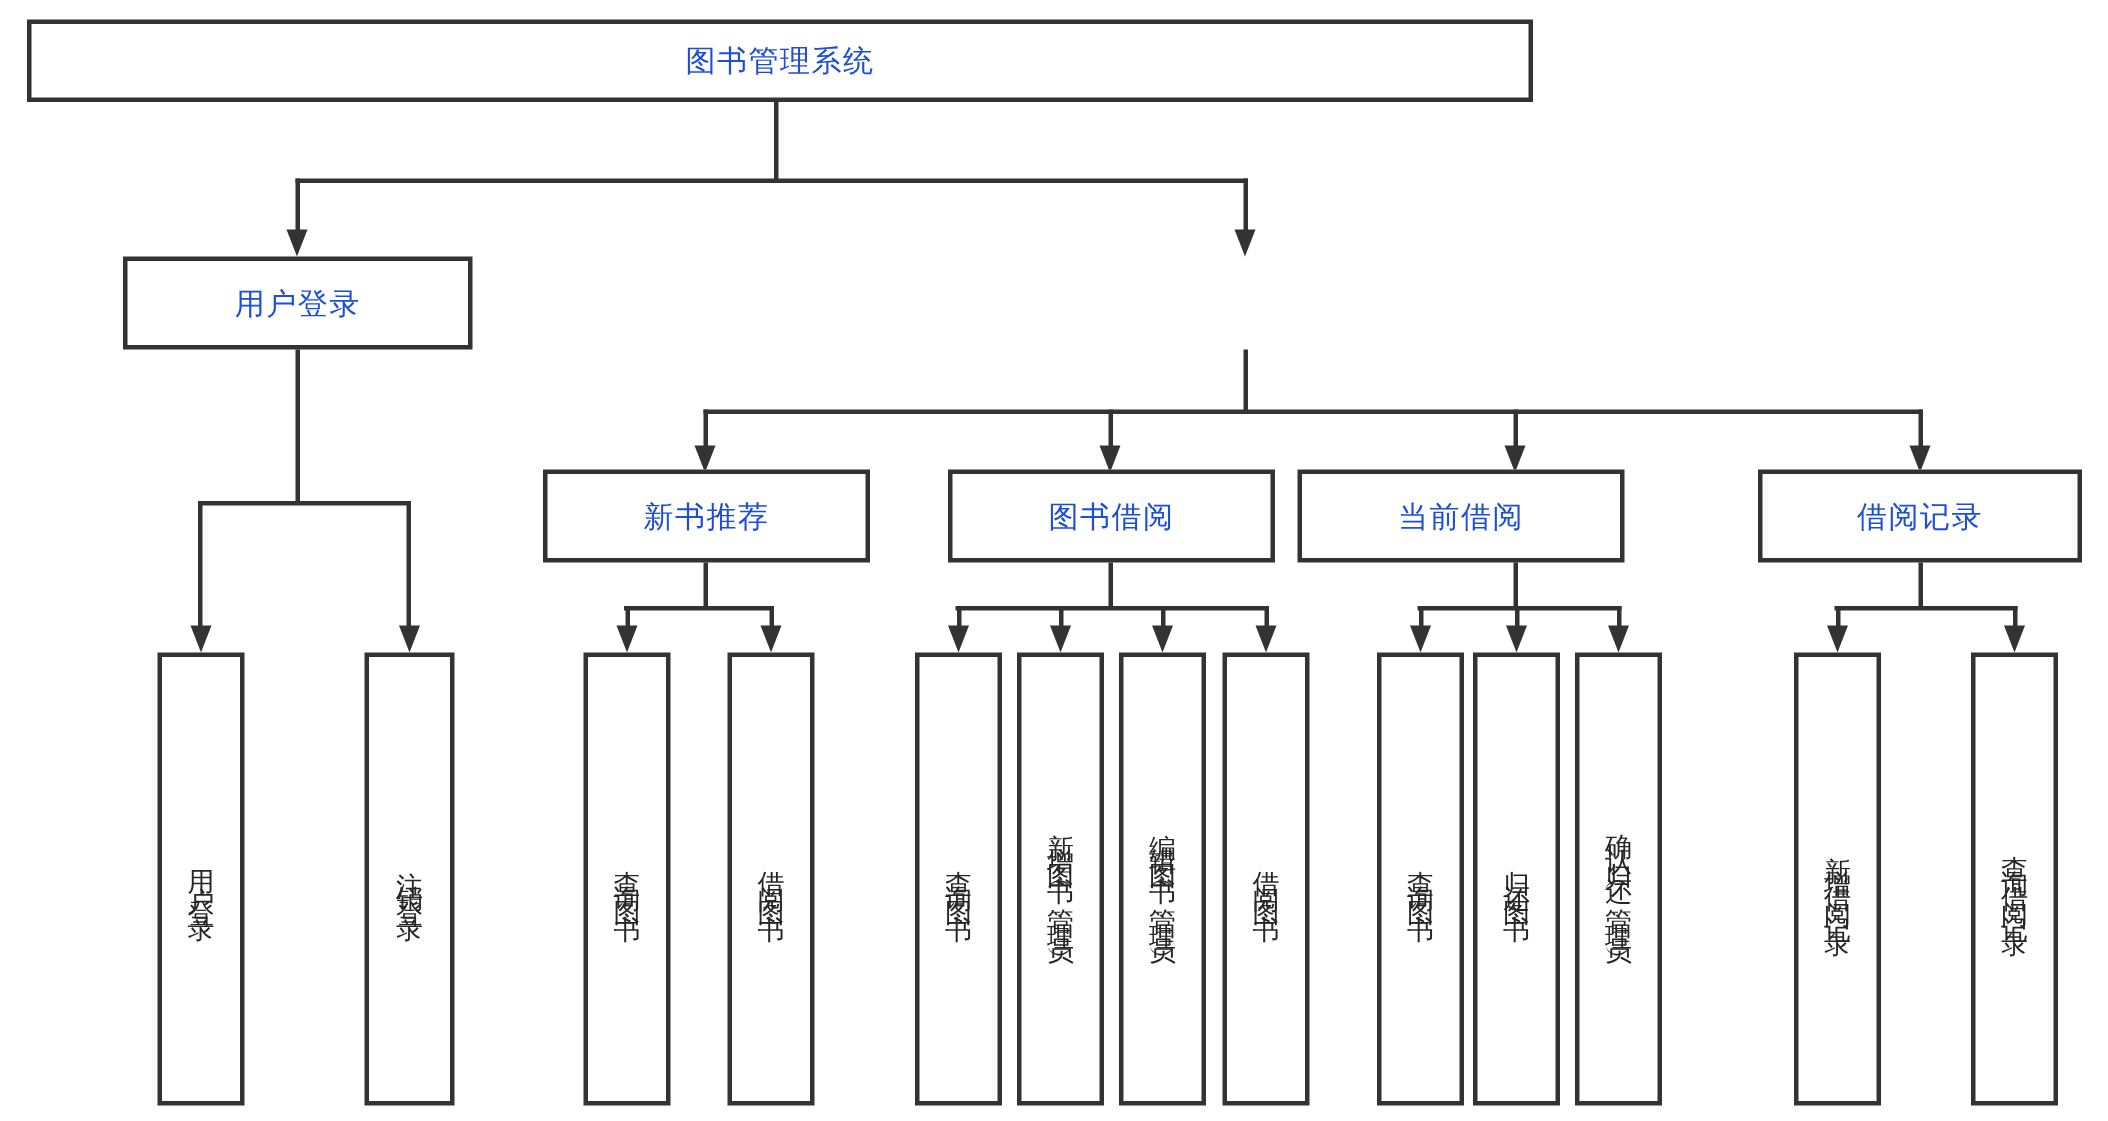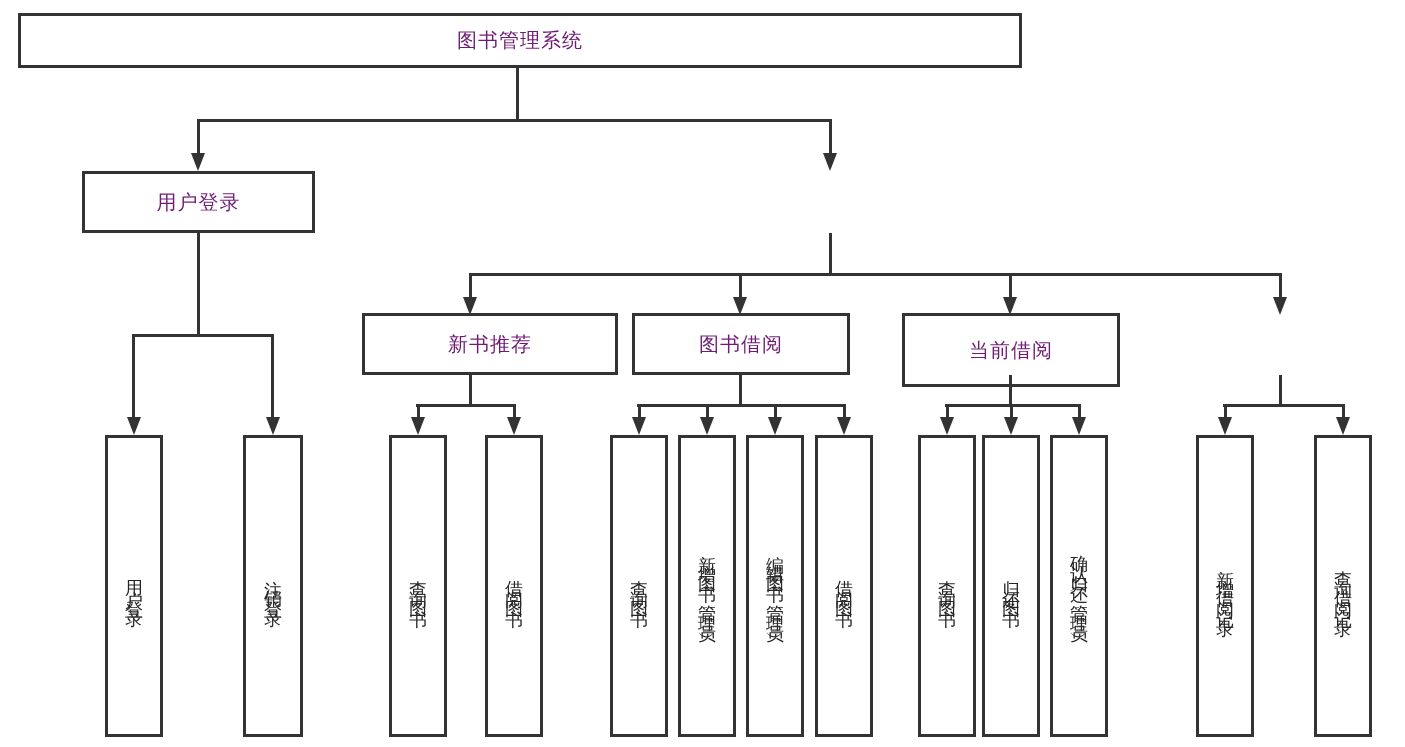--- a/index.html
+++ b/index.html
@@ -15,21 +15,21 @@
     position: absolute;
     background: #ffffff;
     border: 3px solid #333333;
     box-sizing: border-box;
     display: flex;
     align-items: center;
     justify-content: center;
   }
   .hlabel {
     font-size: 20px;
-    color: #701a75;
+    color: #1d4ed8;
     letter-spacing: 1px;
     white-space: nowrap;
   }
   .leaf .vlabel {
     writing-mode: vertical-rl;
     text-orientation: mixed;
     font-size: 18px;
     letter-spacing: 10px;
     color: #262626;
     line-height: 1;
@@ -83,28 +83,31 @@
   <div class="hline" style="left:469px;  top:273px; width:813px; height:3px;"></div>
   <div class="vline" style="left:469px;  top:273px; width:3px;   height:26px;"></div>
   <div class="arr" style="left:463px;  top:297px;"></div>
   <div class="vline" style="left:739px;  top:273px; width:3px;   height:26px;"></div>
   <div class="arr" style="left:733px;  top:297px;"></div>
   <div class="vline" style="left:1009px; top:273px; width:3px;   height:26px;"></div>
   <div class="arr" style="left:1003px; top:297px;"></div>
   <div class="vline" style="left:1279px; top:273px; width:3px;   height:26px;"></div>
   <div class="arr" style="left:1273px; top:297px;"></div>
 
-  <div class="box" style="left:362px; top:313px; width:256px; height:62px;">
+  <div class="box" style="left:362px; top:313px; width:218px; height:62px;">
     <span class="hlabel">新书推荐</span>
   </div>
   <div class="box" style="left:632px; top:313px; width:218px; height:62px;">
     <span class="hlabel">图书借阅</span>
   </div>
-  <div class="box" style="left:902px; top:313px; width:218px; height:74px;">
+  <div class="box" style="left:865px; top:313px; width:218px; height:62px;">
     <span class="hlabel">当前借阅</span>
+  </div>
+  <div class="box" style="left:1172px; top:313px; width:216px; height:62px;">
+    <span class="hlabel">借阅记录</span>
   </div>
 
   <div class="vline" style="left:469px;  top:375px; width:3px; height:31px;"></div>
   <div class="vline" style="left:739px;  top:375px; width:3px; height:31px;"></div>
   <div class="vline" style="left:1009px; top:375px; width:3px; height:31px;"></div>
   <div class="vline" style="left:1279px; top:375px; width:3px; height:31px;"></div>
 
   <div class="hline" style="left:416px;  top:404px; width:100px; height:3px;"></div>
   <div class="hline" style="left:637px;  top:404px; width:209px; height:3px;"></div>
   <div class="hline" style="left:945px;  top:404px; width:136px; height:3px;"></div>

